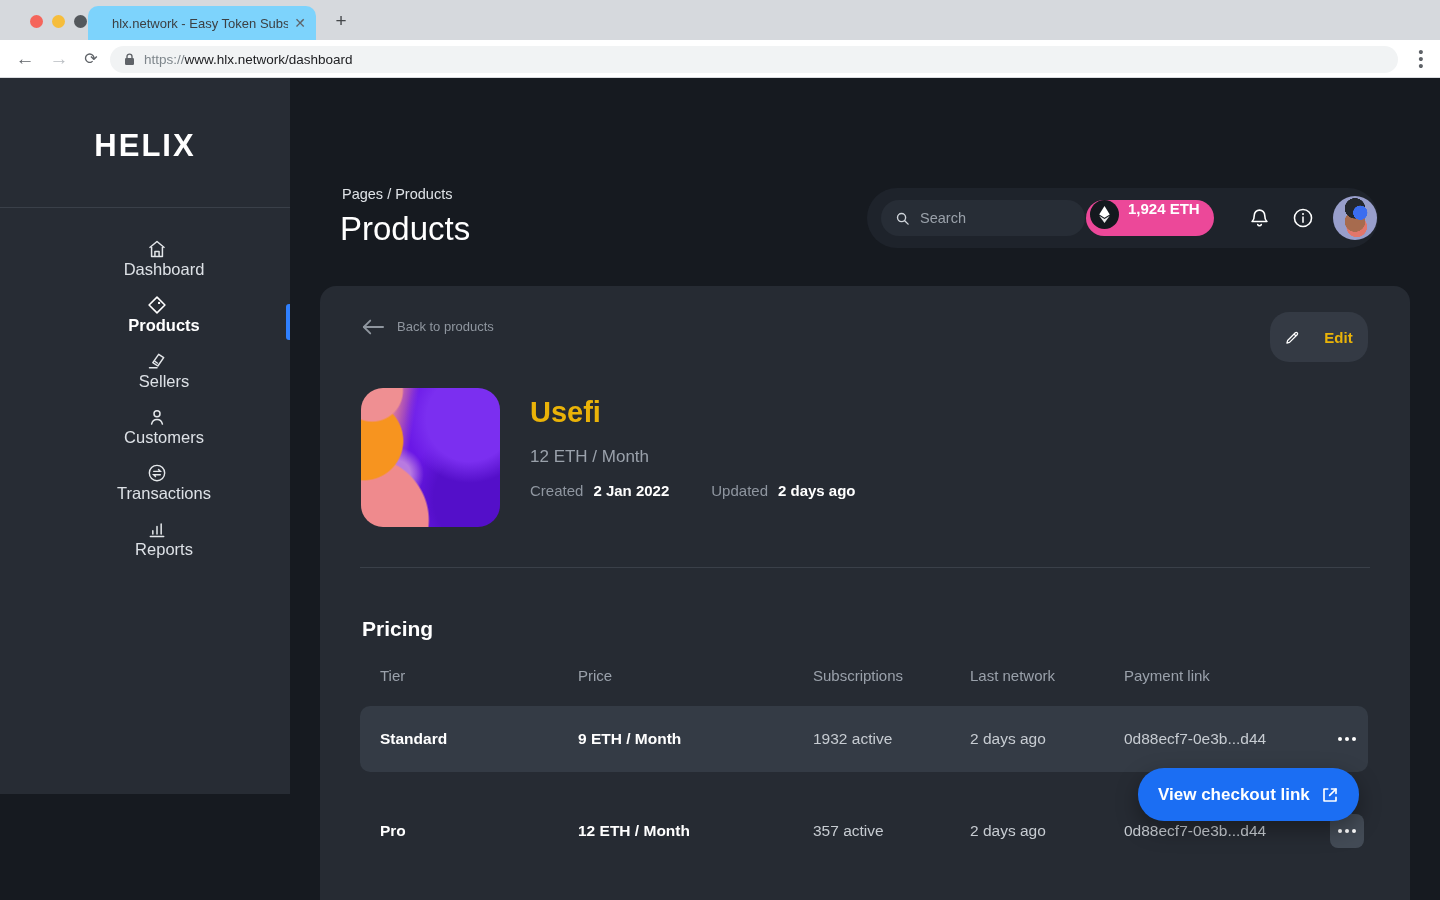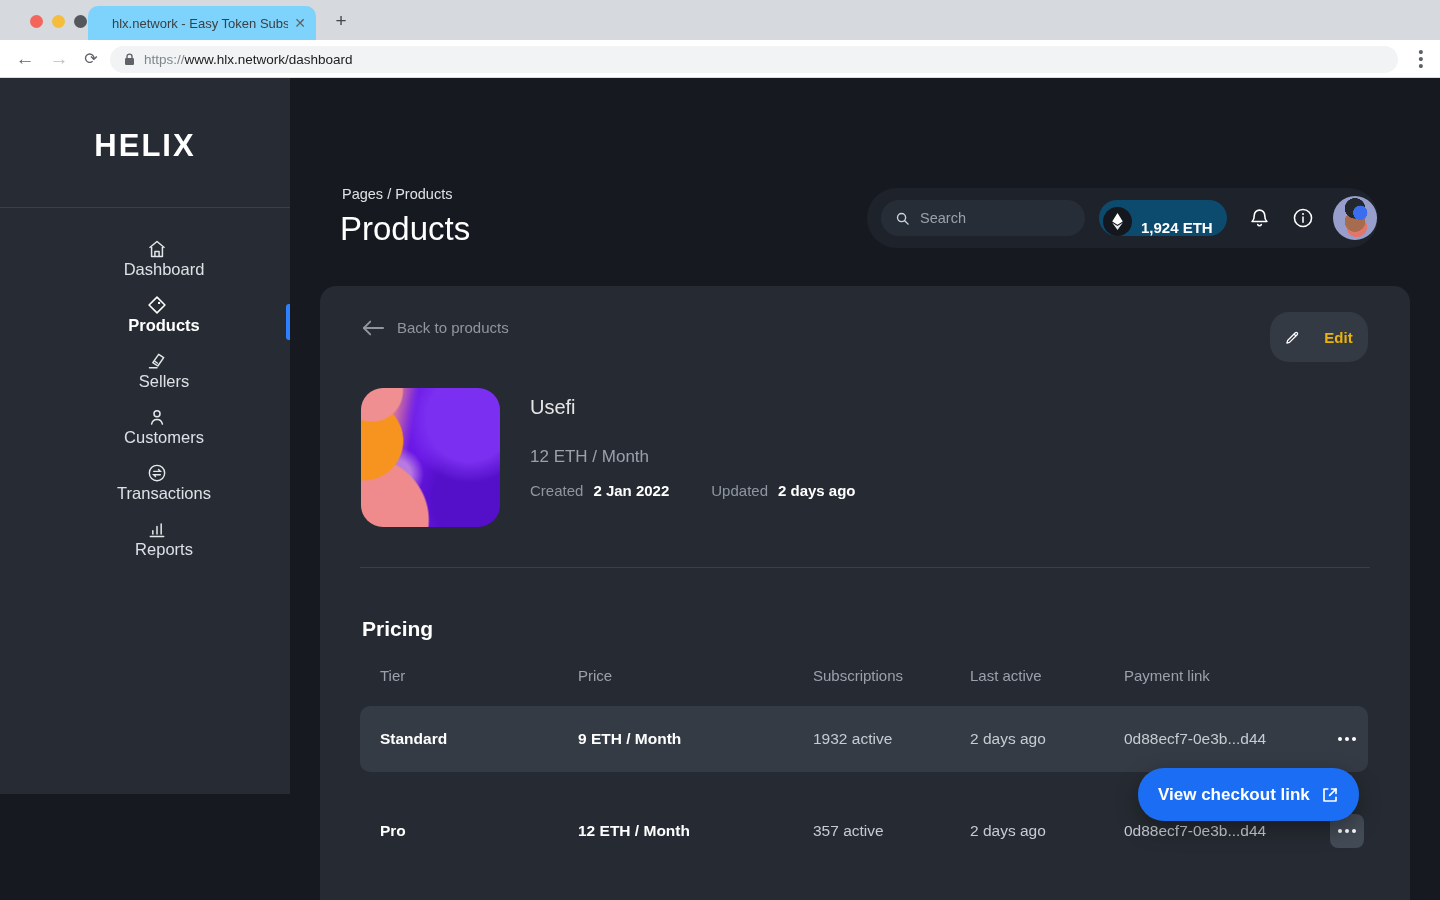--- a/index.html
+++ b/index.html
@@ -42,49 +42,49 @@
   .active-bar { position:absolute; right:0; top:10px; width:4px; height:36px; border-radius:3px 0 0 3px; }
 
   
   .crumb { position:absolute; top:108px; left:342px; color:#dfe3e7; font-size:14.5px; }
   .page-title { position:absolute; top:132px; left:340px; color:#ffffff; font-size:33px; font-weight:500; }
 
   .hdr-pill { position:absolute; top:110px; left:867px; width:511px; height:60px; background:#1e232b; border-radius:30px; }
   .search-pill { position:absolute; top:12px; left:14px; width:204px; height:36px; background:#272d36; border-radius:18px; display:flex; align-items:center; padding:0 14px; }
   .search-pill input { background:transparent; border:none; outline:none; color:#e8eaec; font-size:14.5px; width:150px; font-family:"Liberation Sans",sans-serif; }
   .search-pill input::placeholder { color:#9aa1aa; }
-  .eth-pill { position:absolute; top:12px; left:232px; height:36px; background:#0c4a6e; border-radius:18px; display:flex; align-items:flex-end; padding:0 14px 0 4px; cursor:pointer; }
+  .eth-pill { position:absolute; top:12px; left:219px; height:36px; background:#ec4899; border-radius:18px; display:flex; align-items:flex-start; padding:0 14px 0 4px; cursor:pointer; }
   .eth-circle { width:29px; height:29px; border-radius:50%; background:#14181e; display:flex; align-items:center; justify-content:center; margin-right:9px; }
   .eth-balance { color:#ffffff; font-size:15px; font-weight:bold; white-space:nowrap; }
   .icon-btn { position:absolute; top:18px; width:24px; height:24px; color:#ffffff; cursor:pointer; display:flex; align-items:center; justify-content:center; }
   .bell-pos { left:380px; }
   .info-pos { left:424px; }
   .avatar { position:absolute; top:8px; left:466px; width:44px; height:44px; border-radius:50%; cursor:pointer; overflow:hidden;
             background: radial-gradient(circle at 62% 38%, #3b6df0 0 18%, transparent 19%),
                         radial-gradient(circle at 50% 28%, #23272e 0 26%, transparent 27%),
                         radial-gradient(circle at 50% 58%, #a76b4e 0 30%, transparent 31%),
                         radial-gradient(circle at 54% 70%, #e2766b 0 26%, transparent 27%),
                         #989ecb; }
 
   
   .card { position:absolute; top:208px; left:320px; width:1090px; height:692px; background:#262b33; border-radius:16px 16px 0 0; }
-  .back-link { position:absolute; top:241px; left:362px; display:flex; align-items:center; color:#8f969f; font-size:15px; cursor:pointer; }
+  .back-link { position:absolute; top:241px; left:362px; display:flex; color:#8f969f; font-size:13px; cursor:pointer; }
   .back-link .ic { margin-right:13px; display:inline-flex; }
   .edit-btn { position:absolute; top:234px; left:1270px; width:98px; height:50px; background:#343a44; border-radius:19px; display:flex; align-items:center; justify-content:center; color:#eab308; font-size:15px; font-weight:bold; cursor:pointer;gap:16px; }
   .edit-btn .ic { margin-right:8px; display:inline-flex; }
 
   .thumb { position:absolute; top:310px; left:361px; width:139px; height:139px; border-radius:22px;
            background: radial-gradient(circle at 8% 2%, #ef8f92 0 16%, transparent 17%),
                        radial-gradient(circle at 2% 38%, #f7941f 0 24%, rgba(247,148,31,0) 25%),
                        radial-gradient(ellipse at 0% 95%, #ef8a8d 0 34%, rgba(239,138,141,0) 35%),
                        radial-gradient(circle at 26% 62%, #b87ae0 0 10%, rgba(184,122,224,0) 20%),
                        radial-gradient(circle at 78% 22%, #7b2ff0 0 28%, rgba(123,47,240,0) 42%),
                        radial-gradient(circle at 88% 80%, #540fc9 0 30%, rgba(84,15,201,0) 46%),
                        linear-gradient(100deg, #ef8a8d 0 20%, #6a18e6 36%, #6a18e6 100%); }
-  .prod-name { position:absolute; top:318px; left:530px; color:#e5e5e5; font-size:20px; font-weight:400; }
+  .prod-name { position:absolute; top:318px; left:530px; color:#eab308; font-size:29px; font-weight:700; }
   .prod-price { position:absolute; top:369px; left:530px; color:#9aa1ab; font-size:17px; }
   .prod-meta { position:absolute; top:404px; left:530px; display:flex; align-items:center; font-size:15px; }
   .meta-label { color:#8f96a0; margin-right:10px; }
   .meta-value { color:#ffffff; font-weight:bold; }
   .meta-gap { width:42px; }
   .rule { position:absolute; top:489px; left:360px; width:1010px; height:1px; background:#3a4049; }
 
   .sec-title { position:absolute; left:362px; color:#ffffff; font-size:21px; font-weight:bold; }
   .pricing-pos { top:539px; }
 
@@ -279,21 +279,21 @@
       <span class="meta-value">2 days ago</span>
     </div>
     <div class="rule"></div>
 
     <div class="sec-title pricing-pos">Pricing</div>
 
     <div class="thead tgrid">
       <span>Tier</span>
       <span>Price</span>
       <span>Subscriptions</span>
-      <span>Last active</span>
+      <span>Last network</span>
       <span>Payment link</span>
       <span></span>
     </div>
 
     <div class="trow tgrid row-0">
       <span class="cell-strong">Standard</span>
       <span class="cell-strong">9 ETH / Month</span>
       <span>1932 active</span>
       <span>2 days ago</span>
       <span>0d88ecf7-0e3b...d44</span>

